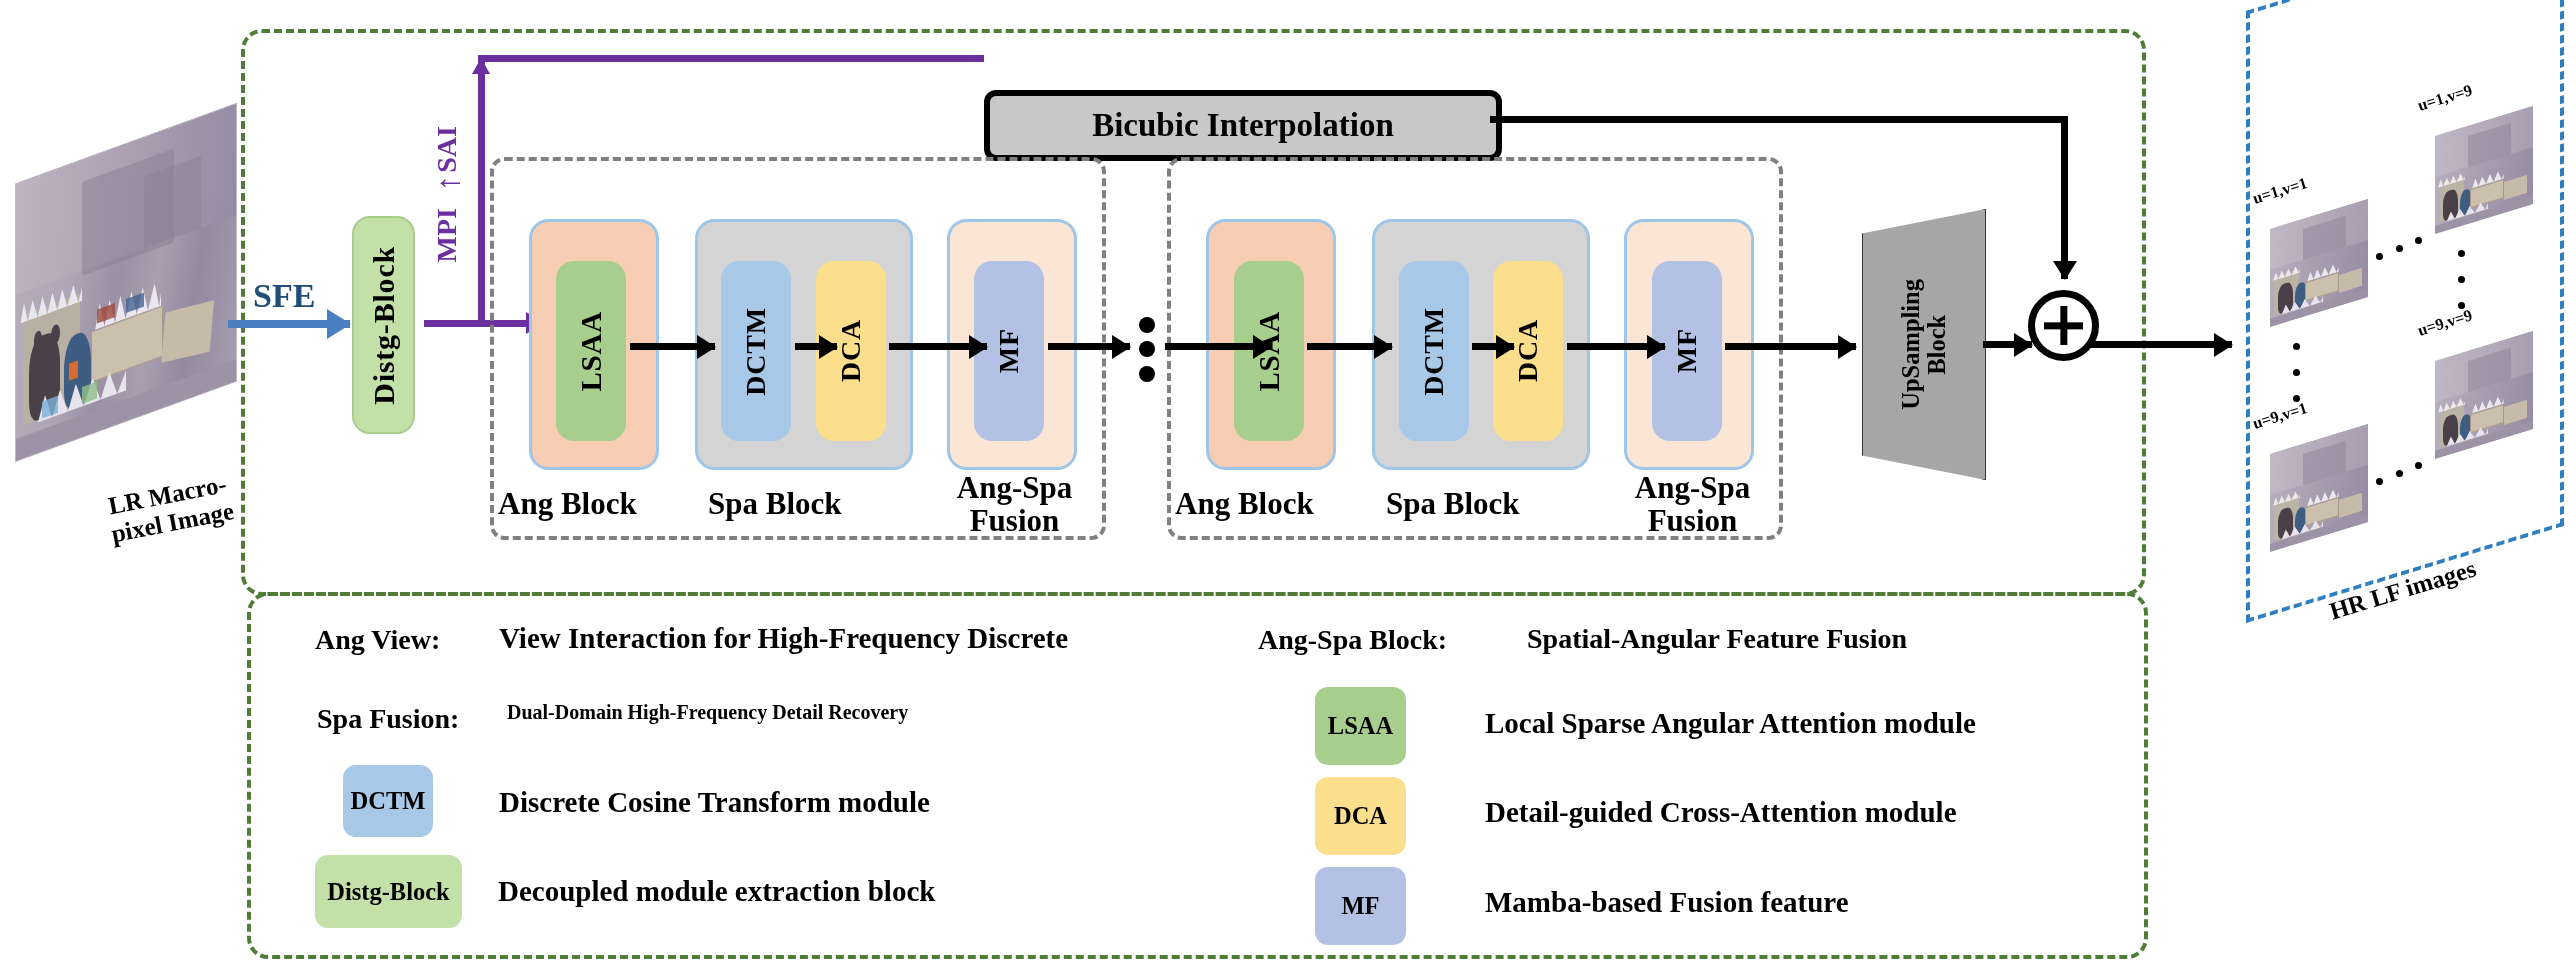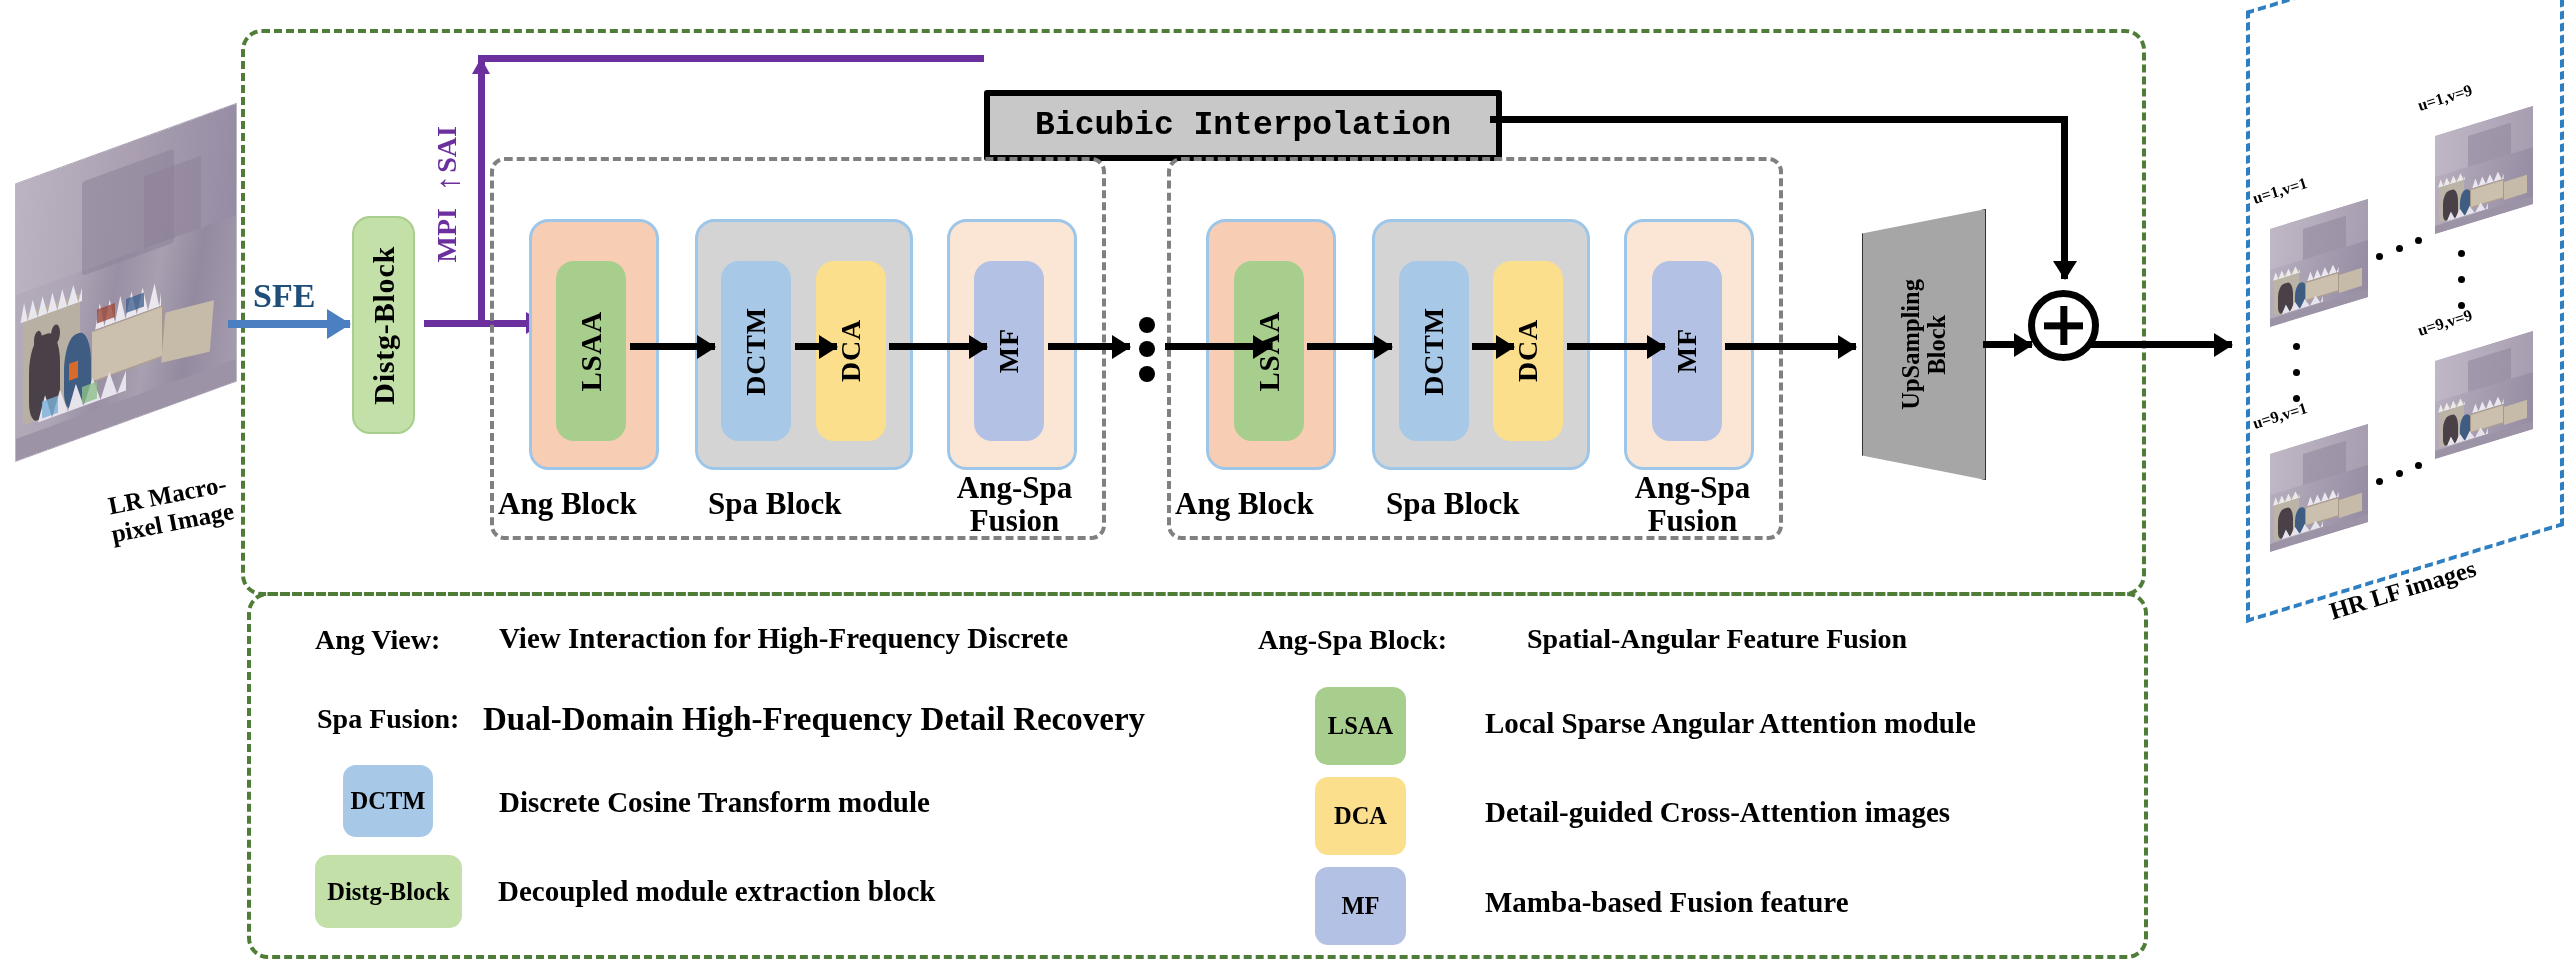--- a/index.html
+++ b/index.html
@@ -53,23 +53,23 @@
             border-bottom:16.3px solid #6b2f9e;}
 
   
   .bh{position:absolute;height:8.2px;background:#4a7fc1;}
   .bh:after{content:"";position:absolute;right:-0.8px;top:50%;
             transform:translateY(-50%);width:0;height:0;
             border-top:15.5px solid transparent;border-bottom:15.5px solid transparent;
             border-left:24.5px solid #4a7fc1;}
 
   
-  .bicubic{background:#c8c8c8;border:6.5px solid #000;border-radius:3px;
+  .bicubic{background:#c8c8c8;border:6.5px solid #000;border-radius:12px;
            display:flex;align-items:center;justify-content:center;
-           font-weight:bold;font-size:33px;color:#000;font-family:Liberation Mono, monospace;}
+           font-weight:bold;font-size:33px;color:#000;}
 
   
   .trap{background:#a6a6a6;border:1.6px solid #333;
         clip-path:polygon(0% 9%,100% 0%,100% 100%,0% 91%);
         display:flex;align-items:center;justify-content:center;}
   .trap span{writing-mode:vertical-rl;transform:rotate(180deg);
              font-weight:bold;font-size:24.5px;line-height:1.05;text-align:center;}
 
   
   .plus{border:7.3px solid #000;border-radius:50%;position:relative;background:#fff;}
@@ -338,21 +338,21 @@
 <div class="dot" style="left:2458px;top:302px;width:7.3px;height:7.3px;"></div>
 
 <div class="lbl" style="left:2327px;top:576px;font-size:24.5px;transform:rotate(-17deg);">HR LF images</div>
 
 <div class="abs green-dash" style="left:247px;top:592px;width:1893px;height:359px;"></div>
 
 <div class="lg-term" style="left:315px;top:624px;font-size:28px;">Ang View:</div>
 <div class="lg-desc" style="left:499px;top:622px;font-size:29px;">View Interaction for High-Frequency Discrete</div>
 
 <div class="lg-term" style="left:317px;top:703px;font-size:28px;">Spa Fusion:</div>
-<div class="lg-desc" style="left:483px;top:701px;font-size:33px;">Dual-Domain High-Frequency Detail Recovery</div>
+<div class="lg-desc" style="left:507px;top:701px;font-size:20px;">Dual-Domain High-Frequency Detail Recovery</div>
 
 <div class="abs lg-chip" style="left:343px;top:765px;width:90px;height:72px;background:#a8c8e8;font-size:24.5px;">
   <span>DCTM</span>
 </div>
 <div class="lg-desc" style="left:499px;top:786px;font-size:29px;">Discrete Cosine Transform module</div>
 
 <div class="abs lg-chip" style="left:315px;top:855px;width:147px;height:73px;background:#c3e0a8;font-size:24.5px;">
   <span>Distg-Block</span>
 </div>
 <div class="lg-desc" style="left:498px;top:875px;font-size:29px;">Decoupled module extraction block</div>
@@ -361,19 +361,19 @@
 <div class="lg-desc" style="left:1527px;top:623px;font-size:28px;">Spatial-Angular Feature Fusion</div>
 
 <div class="abs lg-chip" style="left:1315px;top:687px;width:91px;height:78px;background:#a8ce8e;font-size:24.5px;">
   <span>LSAA</span>
 </div>
 <div class="lg-desc" style="left:1485px;top:707px;font-size:29px;">Local Sparse Angular Attention module</div>
 
 <div class="abs lg-chip" style="left:1315px;top:777px;width:91px;height:78px;background:#fcdf8d;font-size:24.5px;">
   <span>DCA</span>
 </div>
-<div class="lg-desc" style="left:1485px;top:796px;font-size:29px;">Detail-guided Cross-Attention images</div>
+<div class="lg-desc" style="left:1485px;top:796px;font-size:29px;">Detail-guided Cross-Attention module</div>
 
 <div class="abs lg-chip" style="left:1315px;top:867px;width:91px;height:78px;background:#b3c2e4;font-size:24.5px;">
   <span>MF</span>
 </div>
 <div class="lg-desc" style="left:1485px;top:886px;font-size:29px;">Mamba-based Fusion feature</div>
 
 
 </body></html>

